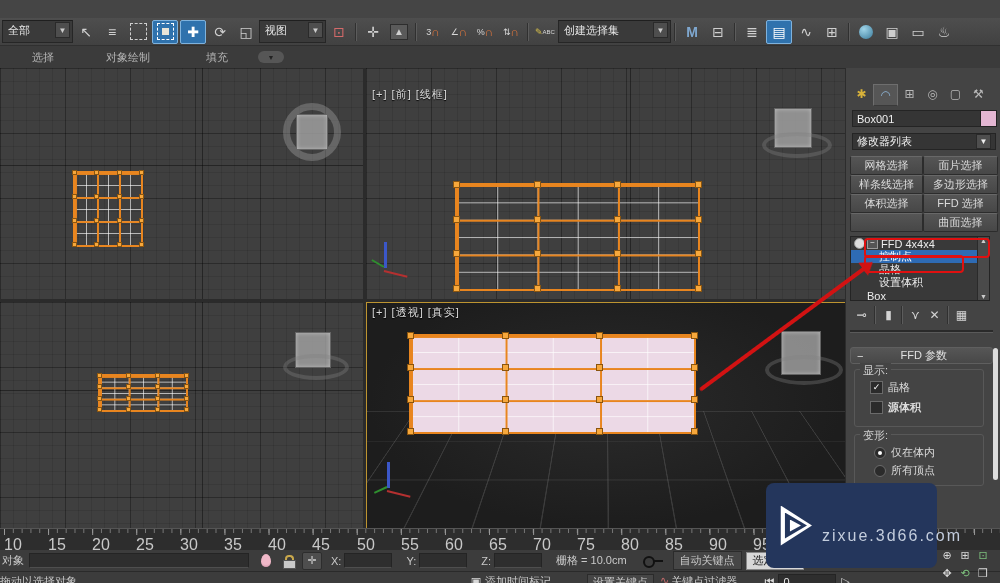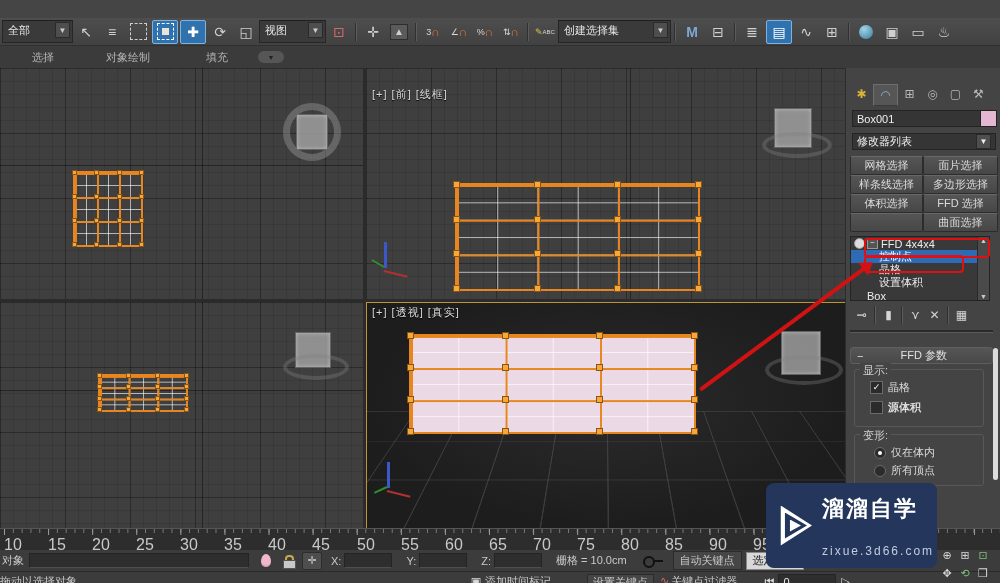--- a/index.html
+++ b/index.html
@@ -147,21 +147,21 @@
              display:flex;align-items:center;padding-left:12px;box-sizing:border-box;}
   #wm-logo{position:relative;width:34px;height:40px;flex:none;}
   #wm-logo .t1{position:absolute;left:0;top:0;width:34px;height:40px;background:#fff;
                clip-path:polygon(8% 0,100% 50%,8% 100%);}
   #wm-logo .t2{position:absolute;left:5px;top:7px;width:24px;height:26px;background:#24365c;
                clip-path:polygon(8% 0,100% 50%,8% 100%);}
   #wm-logo .t3{position:absolute;left:11px;top:14px;width:12px;height:12px;background:#fff;
                clip-path:polygon(8% 0,100% 50%,8% 100%);}
   #wm-text{margin-left:10px;color:#fff;}
   #wm-title{font-size:22px;font-weight:bold;letter-spacing:2px;}
-  #wm-url{font-size:12px;color:#c3cddd;letter-spacing:2px;margin-top:20px;}
+  #wm-url{font-size:16px;color:#c3cddd;letter-spacing:2px;margin-top:20px;}
 </style>
 </head>
 <body>
 
 <div id="app">
 
 
   <div id="toolbar" class="abs">
     <div class="combo" style="width:62px;margin-left:2px;">
       <span>全部</span>
@@ -627,18 +627,17 @@
     <span class="navbtn">❒</span>
   </div>
 
   <div id="watermark" class="abs">
     <div id="wm-logo">
       <span class="t1"></span>
         <span class="t2"></span>
         <span class="t3"></span>
     </div>
     <div id="wm-text">
-      <div id="wm-title">溜溜自学</div>
       <div id="wm-url">zixue.3d66.com</div>
     </div>
   </div>
 
 </div>
 
 </body></html>

